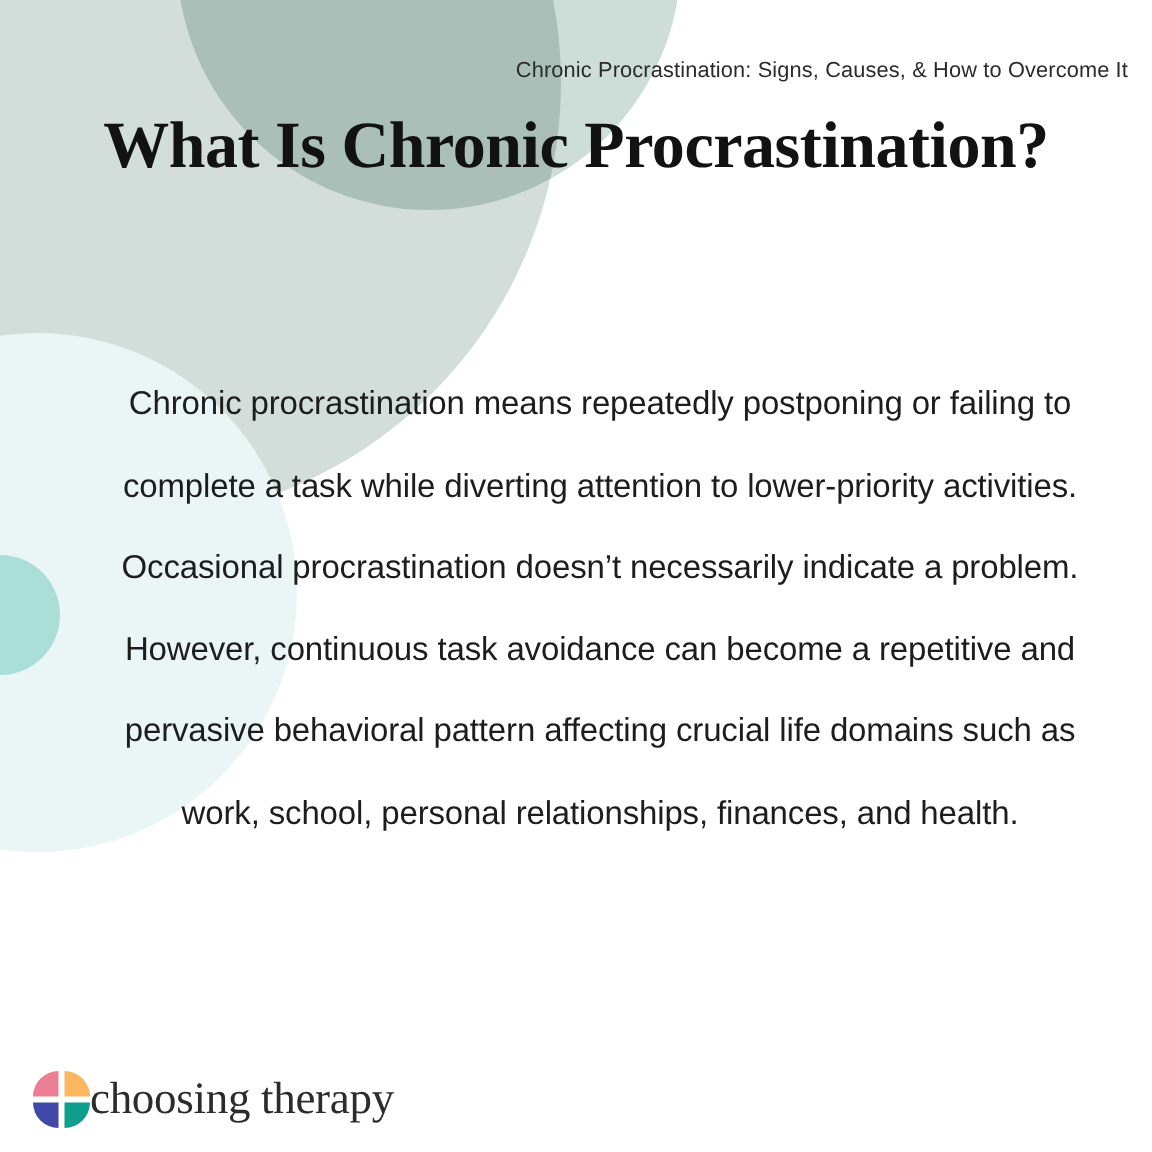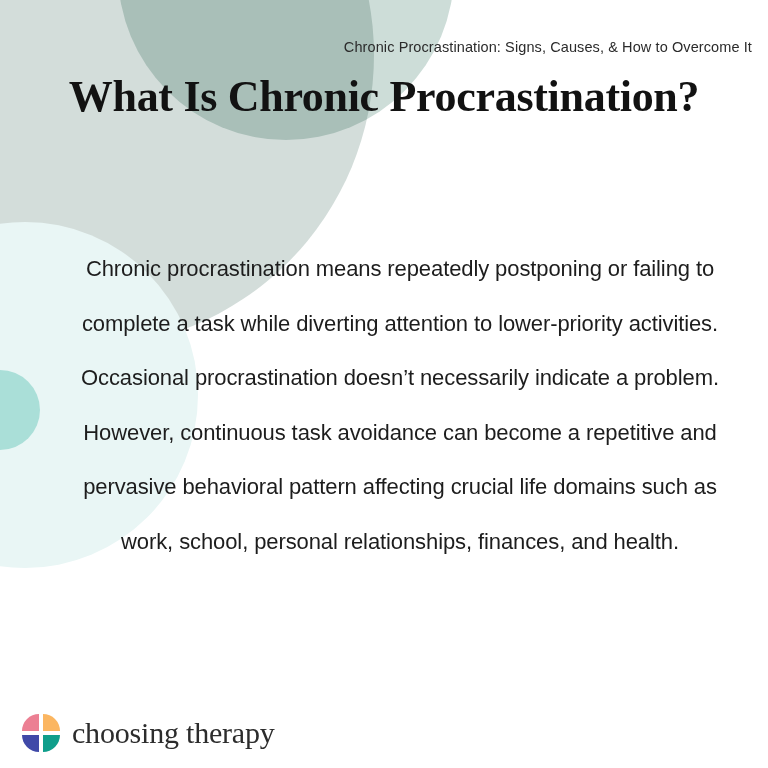--- a/index.html
+++ b/index.html
@@ -114,21 +114,20 @@
     letter-spacing: -0.1px;
   }
 
   
   .logo {
     position: absolute;
     left: 22px;
     bottom: 16px;
     display: flex;
     align-items: center;
-    gap: 12px;
   }
   .logo-mark {
     position: relative;
     width: 38px;
     height: 38px;
     flex: 0 0 auto;
   }
   .q {
     position: absolute;
     width: 17px;

